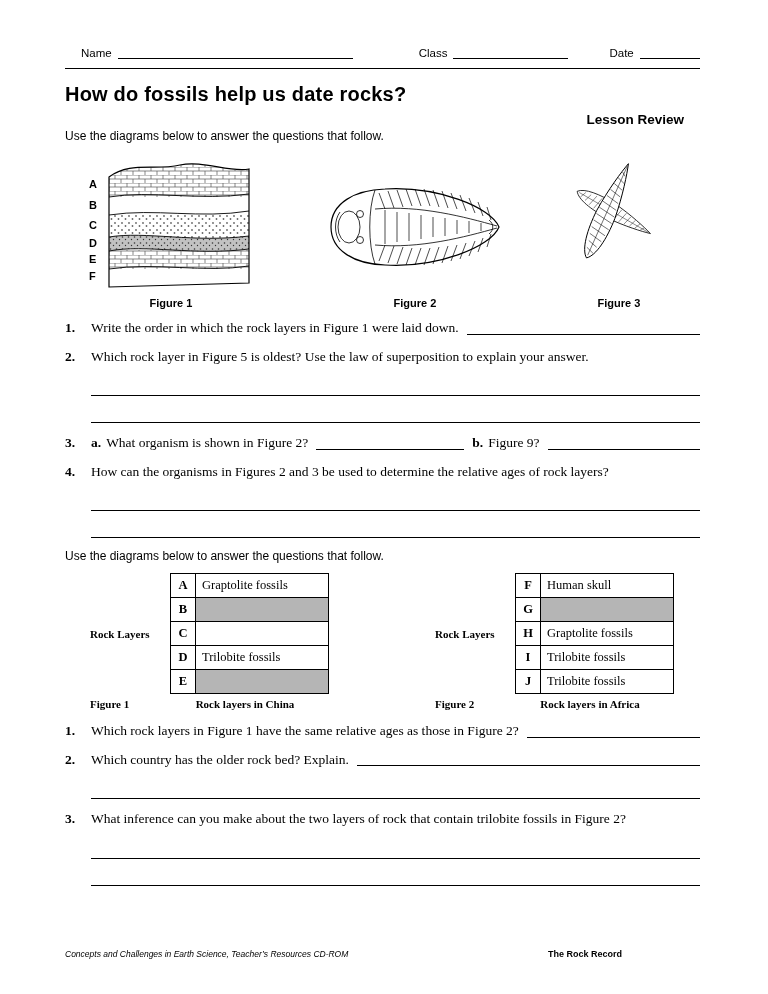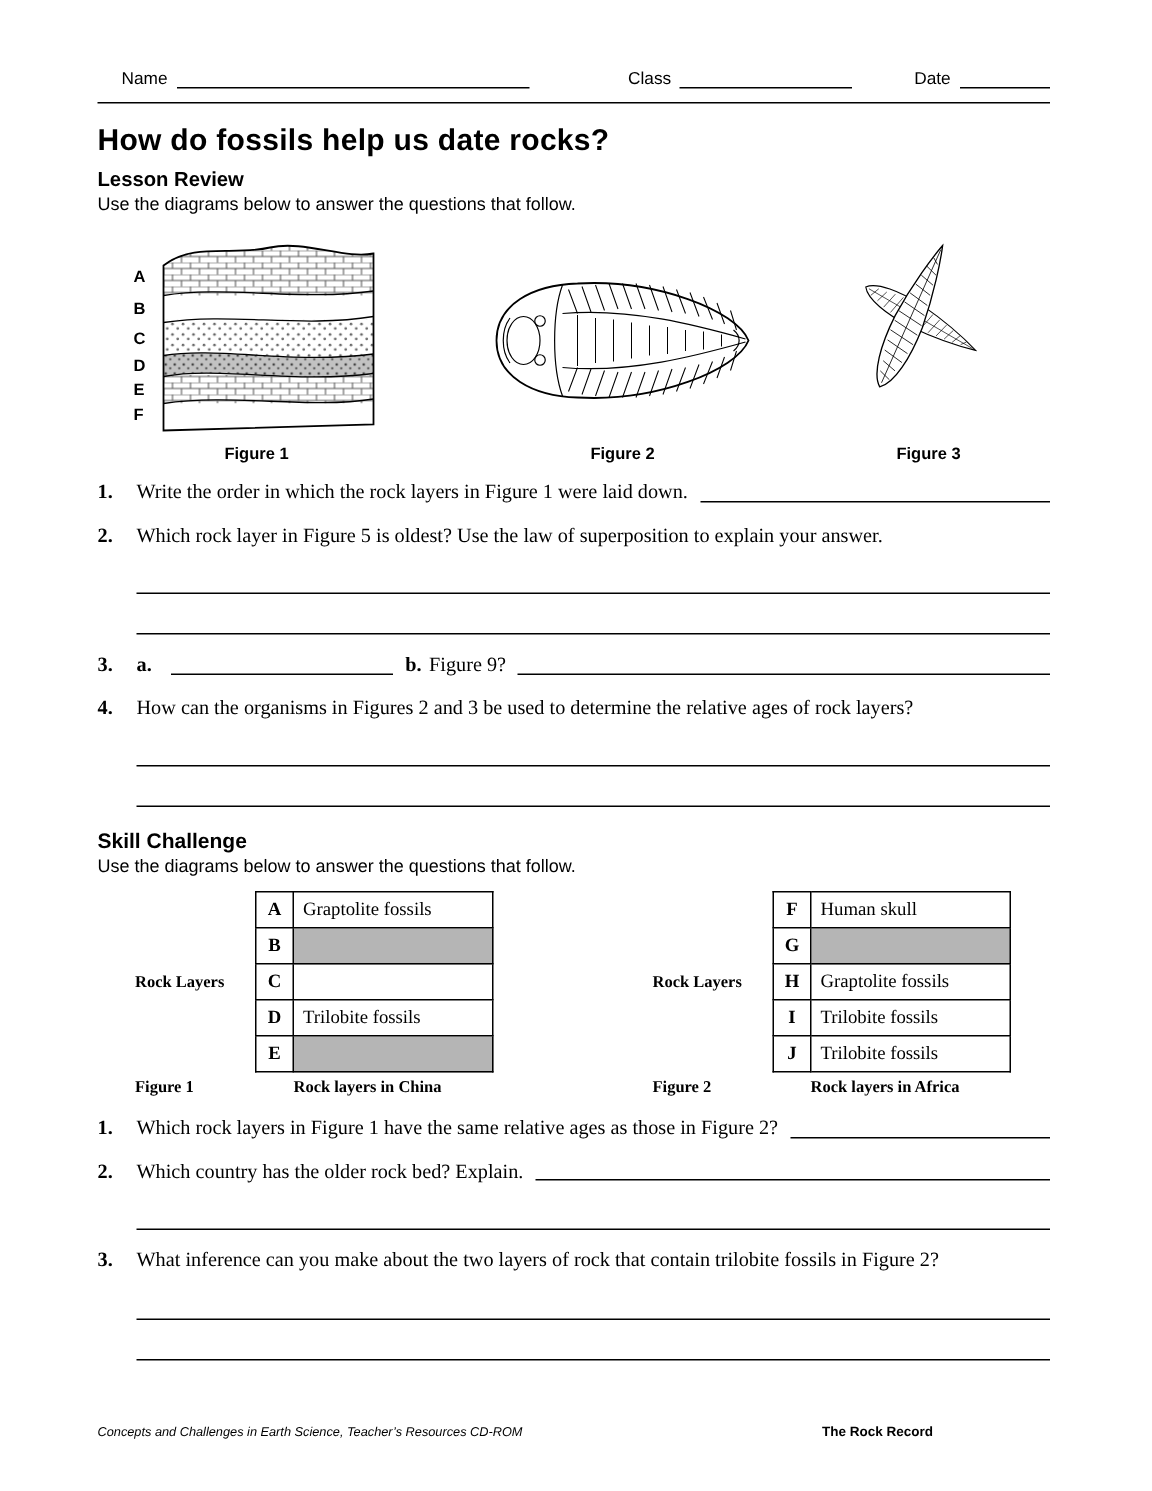--- a/index.html
+++ b/index.html
@@ -10,21 +10,21 @@
   .hdr{display:flex;align-items:flex-end;font-family:"Liberation Sans",sans-serif;
        font-size:11.5px;border-bottom:1px solid #000;padding-bottom:9px;}
   .hdr .lbl{margin-right:6px;white-space:nowrap;padding-left:16px;}
   .blank{display:inline-block;border-bottom:1px solid #000;height:13px;}
   .b-name{width:235px;}
   .ml50{margin-left:50px;} .ml25{margin-left:25px;}
   .b-class{width:115px;} .b-date{flex:1;}
   
   h1{font-family:"Liberation Sans",sans-serif;font-size:20px;font-weight:bold;
      margin:14px 0 4px;letter-spacing:.2px;}
-  h2{font-family:"Liberation Sans",sans-serif;font-size:13.5px;font-weight:bold;margin:6px 0 2px;}
+  h2{font-family:"Liberation Sans",sans-serif;font-size:13.5px;font-weight:bold;margin:6px 16px 2px;text-align:right;}
   h2.sc{font-size:14px;margin-top:14px;}
   .instr{font-family:"Liberation Sans",sans-serif;font-size:12px;margin:2px 0 8px;}
   .skills-line{font-family:"Liberation Sans",sans-serif;font-size:12px;font-style:italic;margin:0 0 3px;}
   .skills-label{font-weight:bold;}
   
   .figures{display:flex;height:158px;margin:4px 0 10px;}
   .figure{display:flex;flex-direction:column;height:100%;}
   .fig-caption{margin-top:auto;text-align:center;font-family:"Liberation Sans",sans-serif;
                font-weight:bold;font-size:11px;}
   .fig1{margin-left:20px;width:172px;}
@@ -178,37 +178,37 @@
       <span>Which rock layer in Figure 5 is oldest? Use the law of superposition to explain your answer.</span>
     </div>
     <div class="ans first"></div>
     <div class="ans"></div>
   </div>
 
   <div class="q-group">
     <div class="q">
       <span class="qn">3.</span>
       <span class="bold">a.</span>
+      <span class="nowrap">What organism is shown in Figure 2?</span>
       <span class="blank-mid"></span>
       <span class="bold">b.</span>
       <span class="nowrap">Figure 9?</span>
       <span class="fill"></span>
     </div>
   </div>
 
   <div class="q-group">
     <div class="q">
       <span class="qn">4.</span>
       <span>How can the organisms in Figures 2 and 3 be used to determine the relative ages of rock layers?</span>
     </div>
     <div class="ans first"></div>
     <div class="ans"></div>
   </div>
 
-  <h2 class="sc">Skill Challenge</h2>
   <div class="instr">Use the diagrams below to answer the questions that follow.</div>
 
   <div class="tables">
 
     <div class="tbl-block b1">
       <div class="tbl-row">
         <div class="side-label">Rock Layers</div>
         <table>
           <tbody>
               <tr>

